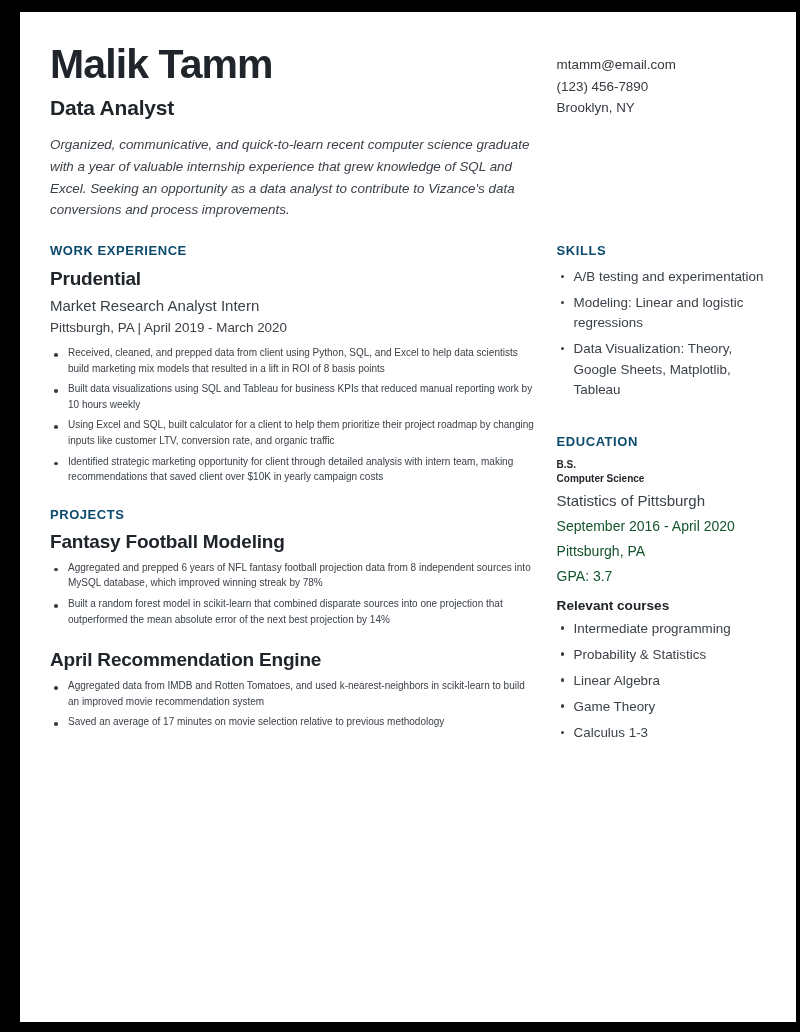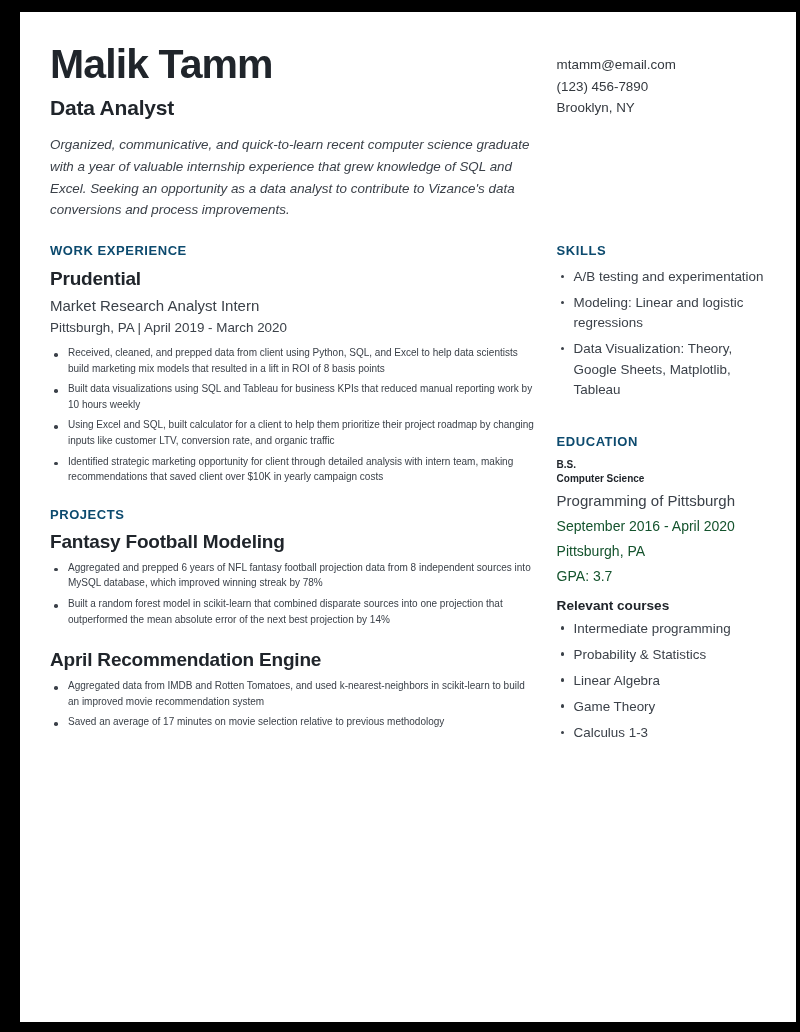--- a/index.html
+++ b/index.html
@@ -266,21 +266,21 @@
             <li>A/B testing and experimentation</li>
             <li>Modeling: Linear and logistic regressions</li>
             <li>Data Visualization: Theory, Google Sheets, Matplotlib, Tableau</li>
           </ul>
         </div>
 
         <div>
           <div class="section-head">EDUCATION</div>
           <div class="edu-strong">B.S.</div>
           <div class="edu-strong">Computer Science</div>
-          <div class="edu-school">Programming of Pittsburgh</div>
+          <div class="edu-school">Statistics of Pittsburgh</div>
           <div class="edu-line">September 2016 - April 2020</div>
           <div class="edu-line">Pittsburgh, PA</div>
           <div class="edu-line">GPA: 3.7</div>
           <div class="courses-head">Relevant courses</div>
           <ul class="side-bullets">
             <li>Intermediate programming</li>
             <li>Probability &amp; Statistics</li>
             <li>Linear Algebra</li>
             <li>Game Theory</li>
             <li>Calculus 1-3</li>

